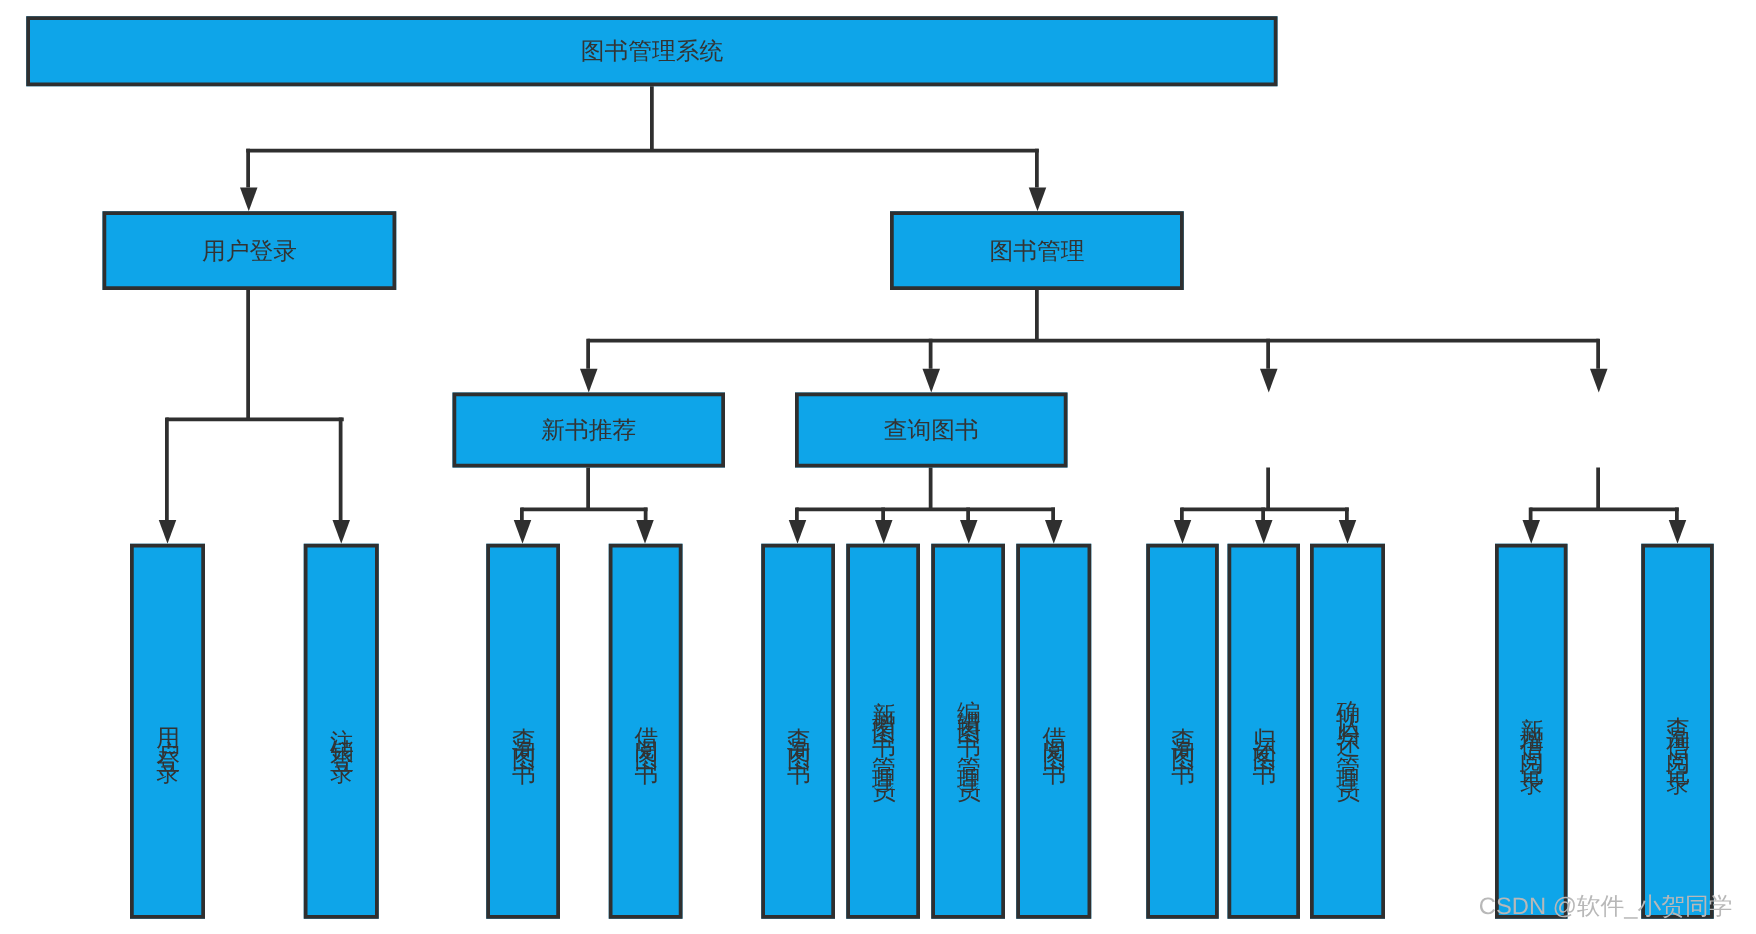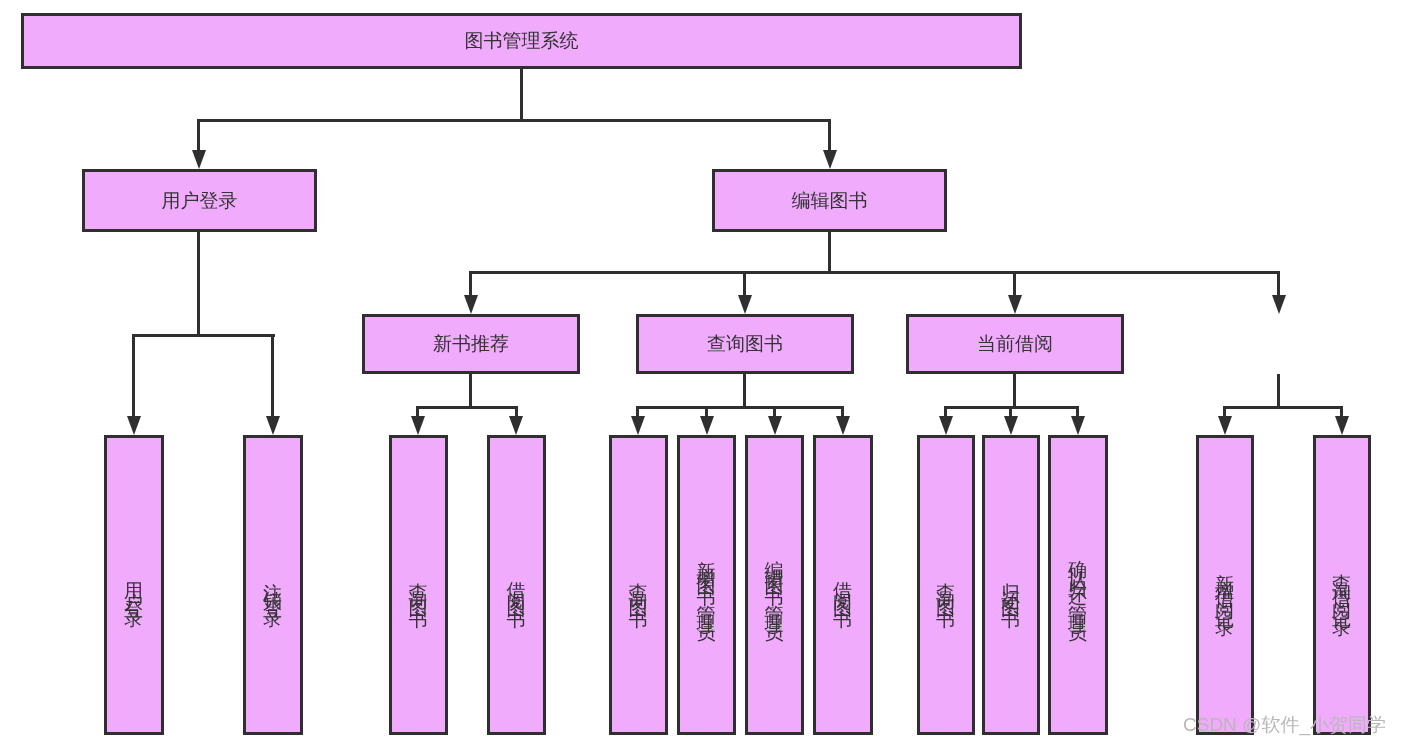--- a/index.html
+++ b/index.html
@@ -14,21 +14,21 @@
     position:relative;
     width:1405px;
     height:747px;
     background:var(--bg);
     overflow:hidden;
   }
   .node{
     position:absolute;
     box-sizing:border-box;
     border:3px solid var(--line);
-    background:#f0abfc;
+    background:#0ea5e9;
     display:flex;
     align-items:center;
     justify-content:center;
     color:var(--text);
     font-size:19px;
   }
   .vnode{
     writing-mode:vertical-rl;
     text-orientation:mixed;
     letter-spacing:9px;
@@ -75,21 +75,21 @@
   <div class="hline" style="left:197px;top:119px;width:634px;"></div>
   <div class="vline" style="left:197px;top:119px;height:31px;"></div>
   <div class="arrow" style="left:192px;top:150px;"></div>
   <div class="vline" style="left:828px;top:119px;height:31px;"></div>
   <div class="arrow" style="left:823px;top:150px;"></div>
 
   <div class="node" style="left:82px;top:169px;width:235px;height:63px;">
     <span>用户登录</span>
   </div>
   <div class="node" style="left:712px;top:169px;width:235px;height:63px;">
-    <span>编辑图书</span>
+    <span>图书管理</span>
   </div>
 
   <div class="vline" style="left:197px;top:232px;height:104px;"></div>
   <div class="hline" style="left:133px;top:334px;width:142px;"></div>
   <div class="vline" style="left:132px;top:334px;height:82px;"></div>
   <div class="arrow" style="left:127px;top:416px;"></div>
   <div class="vline" style="left:271px;top:334px;height:82px;"></div>
   <div class="arrow" style="left:266px;top:416px;"></div>
 
   <div class="vline" style="left:828px;top:232px;height:41px;"></div>
@@ -101,23 +101,20 @@
   <div class="vline" style="left:1013px;top:271px;height:24px;"></div>
   <div class="arrow" style="left:1008px;top:295px;"></div>
   <div class="vline" style="left:1277px;top:271px;height:24px;"></div>
   <div class="arrow" style="left:1272px;top:295px;"></div>
 
   <div class="node" style="left:362px;top:314px;width:218px;height:60px;">
     <span>新书推荐</span>
   </div>
   <div class="node" style="left:636px;top:314px;width:218px;height:60px;">
     <span>查询图书</span>
-  </div>
-  <div class="node" style="left:906px;top:314px;width:218px;height:60px;">
-    <span>当前借阅</span>
   </div>
 
   <div class="vline" style="left:469px;top:374px;height:33px;"></div>
   <div class="hline" style="left:417px;top:406px;width:101px;"></div>
   <div class="vline" style="left:416px;top:406px;height:10px;"></div>
   <div class="arrow" style="left:411px;top:416px;"></div>
   <div class="vline" style="left:515px;top:406px;height:10px;"></div>
   <div class="arrow" style="left:509px;top:416px;"></div>
 
   <div class="vline" style="left:743px;top:374px;height:33px;"></div>

